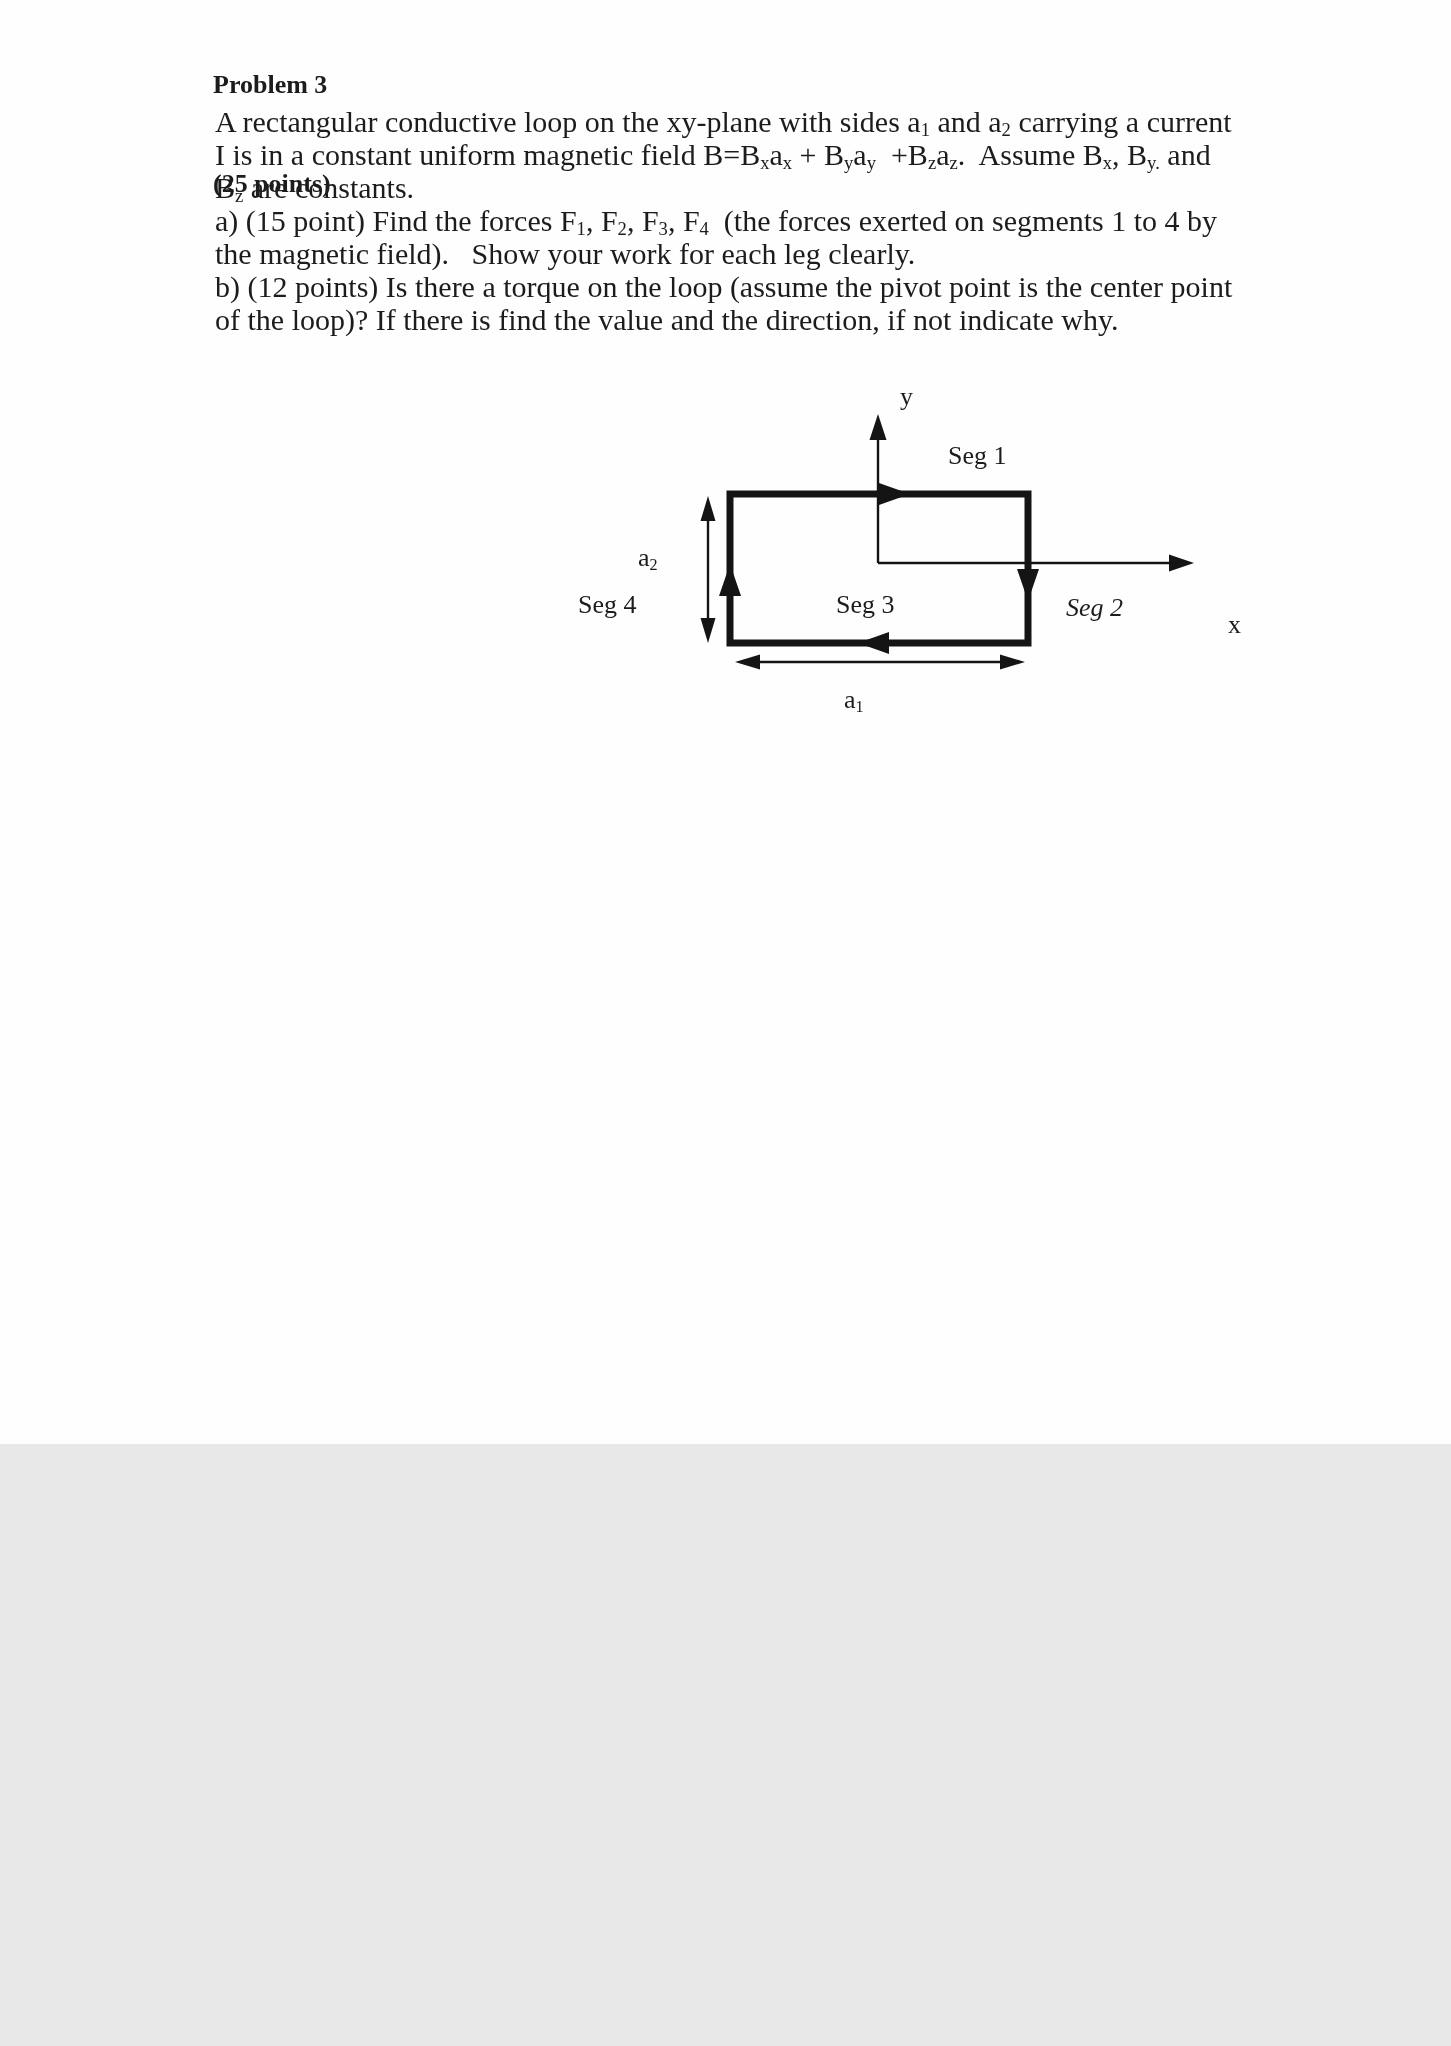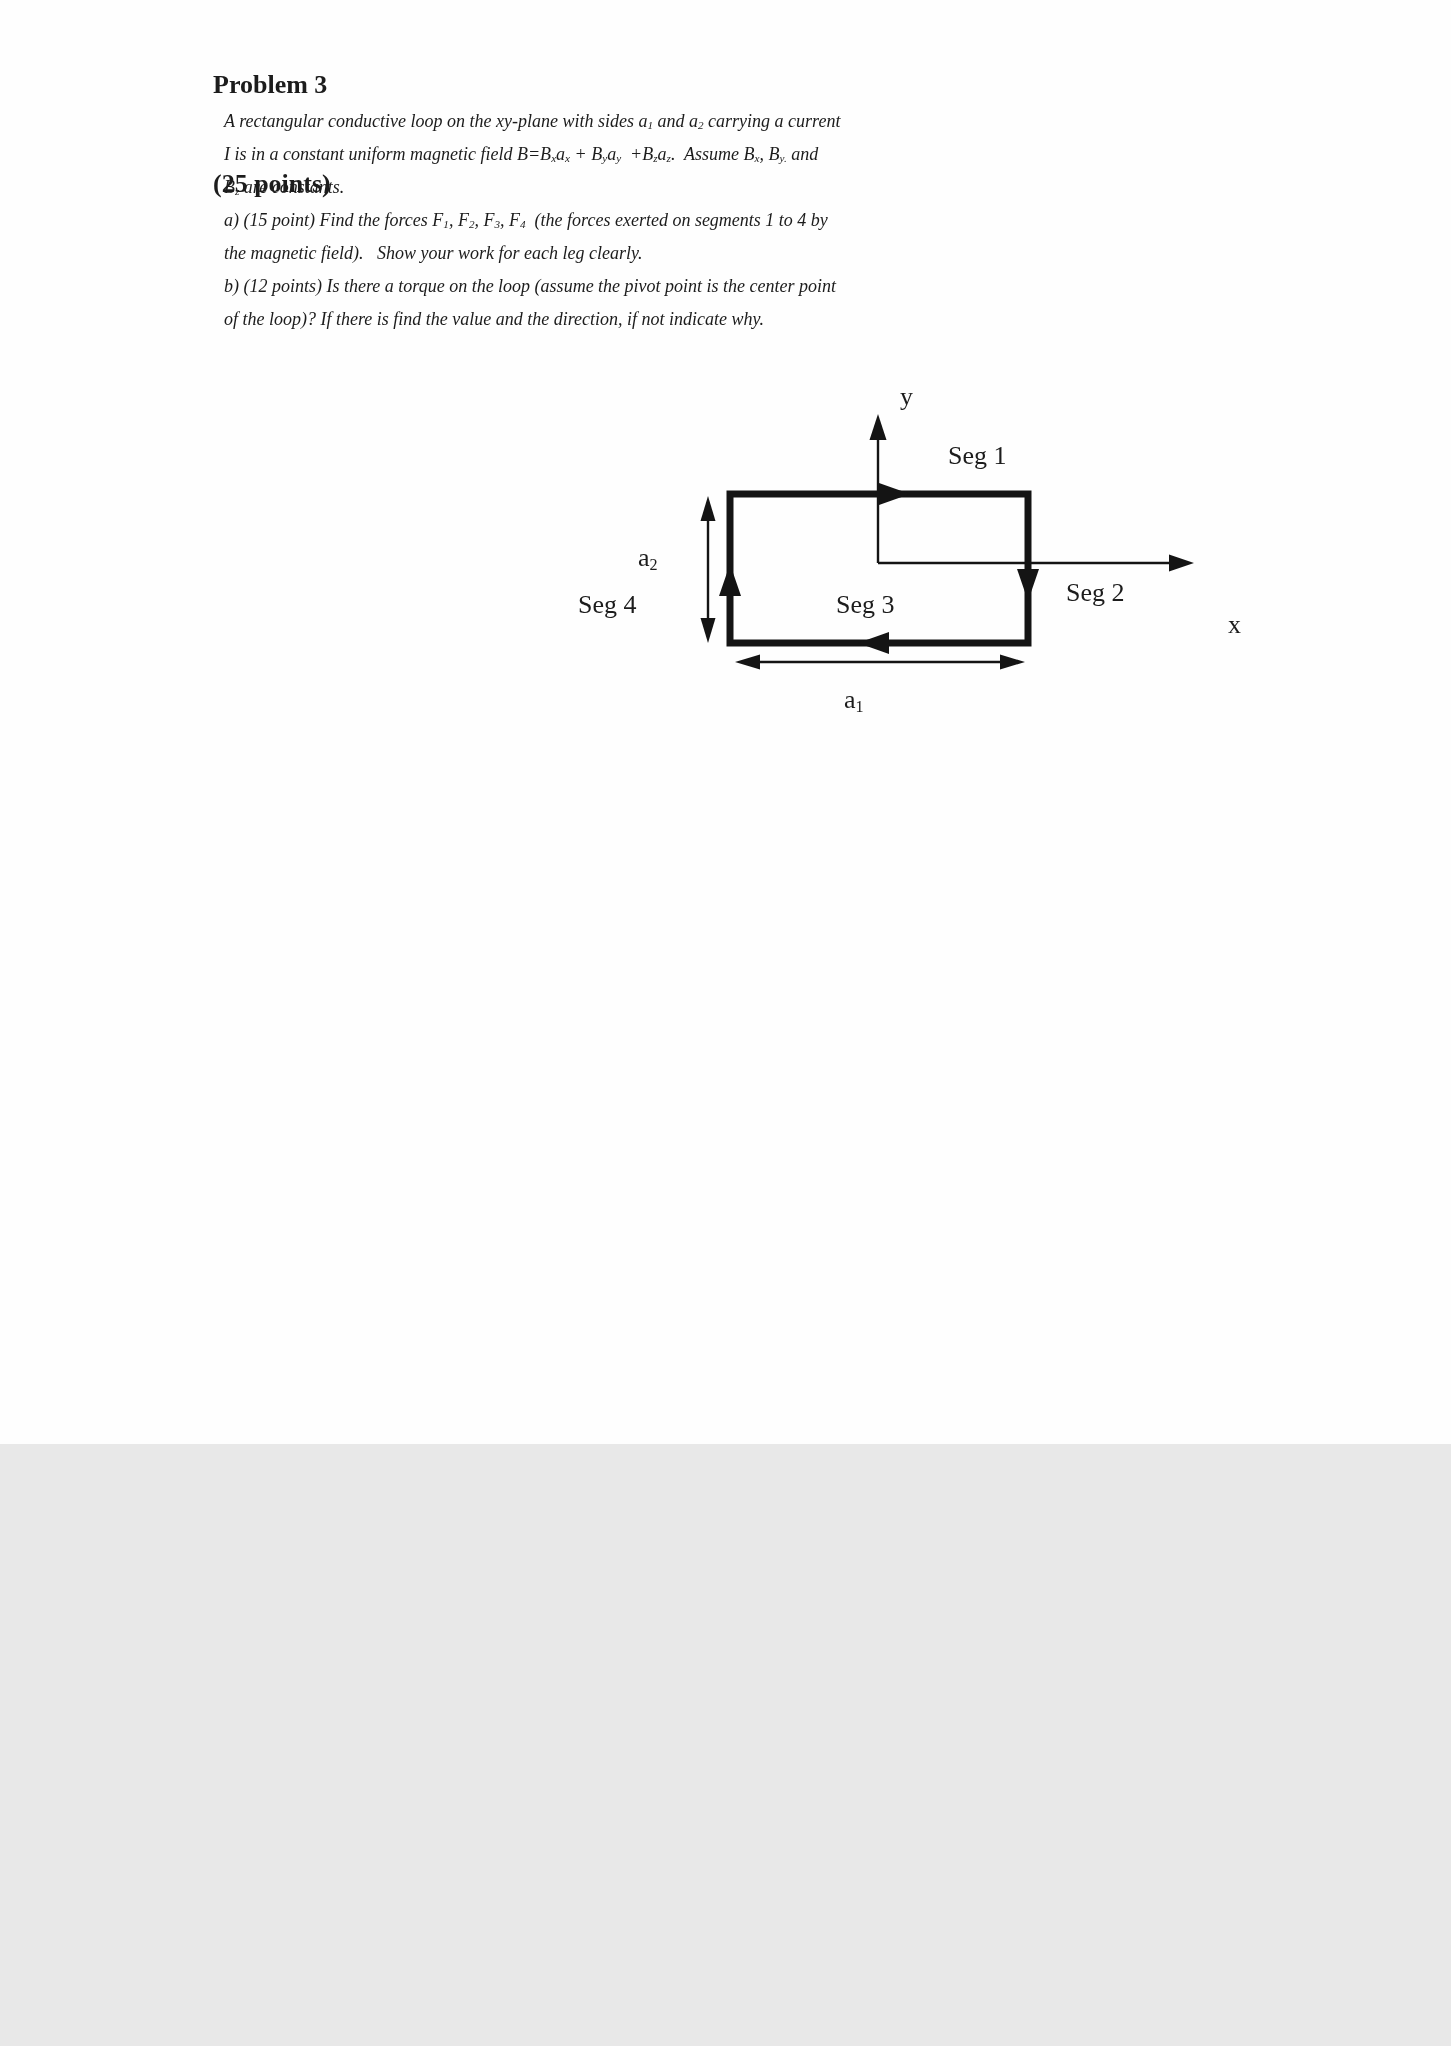--- a/index.html
+++ b/index.html
@@ -17,25 +17,24 @@
     position: absolute;
     left: 213px;
     top: 2px;
     font-weight: bold;
     font-size: 26px;
     line-height: 33px;
     white-space: pre;
   }
   .statement {
     position: absolute;
-    left: 224px;
+    left: 215px;
     top: 105px;
-    font-size: 18px;
+    font-size: 30px;
     line-height: 33px;
-    font-style: italic;
   }
   .pline { white-space: pre; height: 33px; }
   sub {
     font-size: 0.62em;
     line-height: 0;
     vertical-align: baseline;
     position: relative;
     top: 0.22em;
   }
   .diagram {
@@ -51,21 +50,21 @@
     font-size: 26px;
     line-height: 28px;
     white-space: pre;
     color: #1c1c1c;
   }
   .lbl-y    { left: 340px; top: 3px; }
   .lbl-seg1 { left: 388px; top: 62px; }
   .lbl-a2   { left: 78px;  top: 164px; }
   .lbl-seg4 { left: 18px;  top: 211px; }
   .lbl-seg3 { left: 276px; top: 211px; }
-  .lbl-seg2 { left: 506px; top: 199px; }
+  .lbl-seg2 { left: 506px; top: 214px; font-style: italic; }
   .lbl-x    { left: 668px; top: 231px; }
   .lbl-a1   { left: 284px; top: 306px; }
   .gray-footer {
     position: absolute;
     left: 0;
     top: 1702px;
     width: 1451px;
     height: 344px;
     background: #7b7d81;
   }

